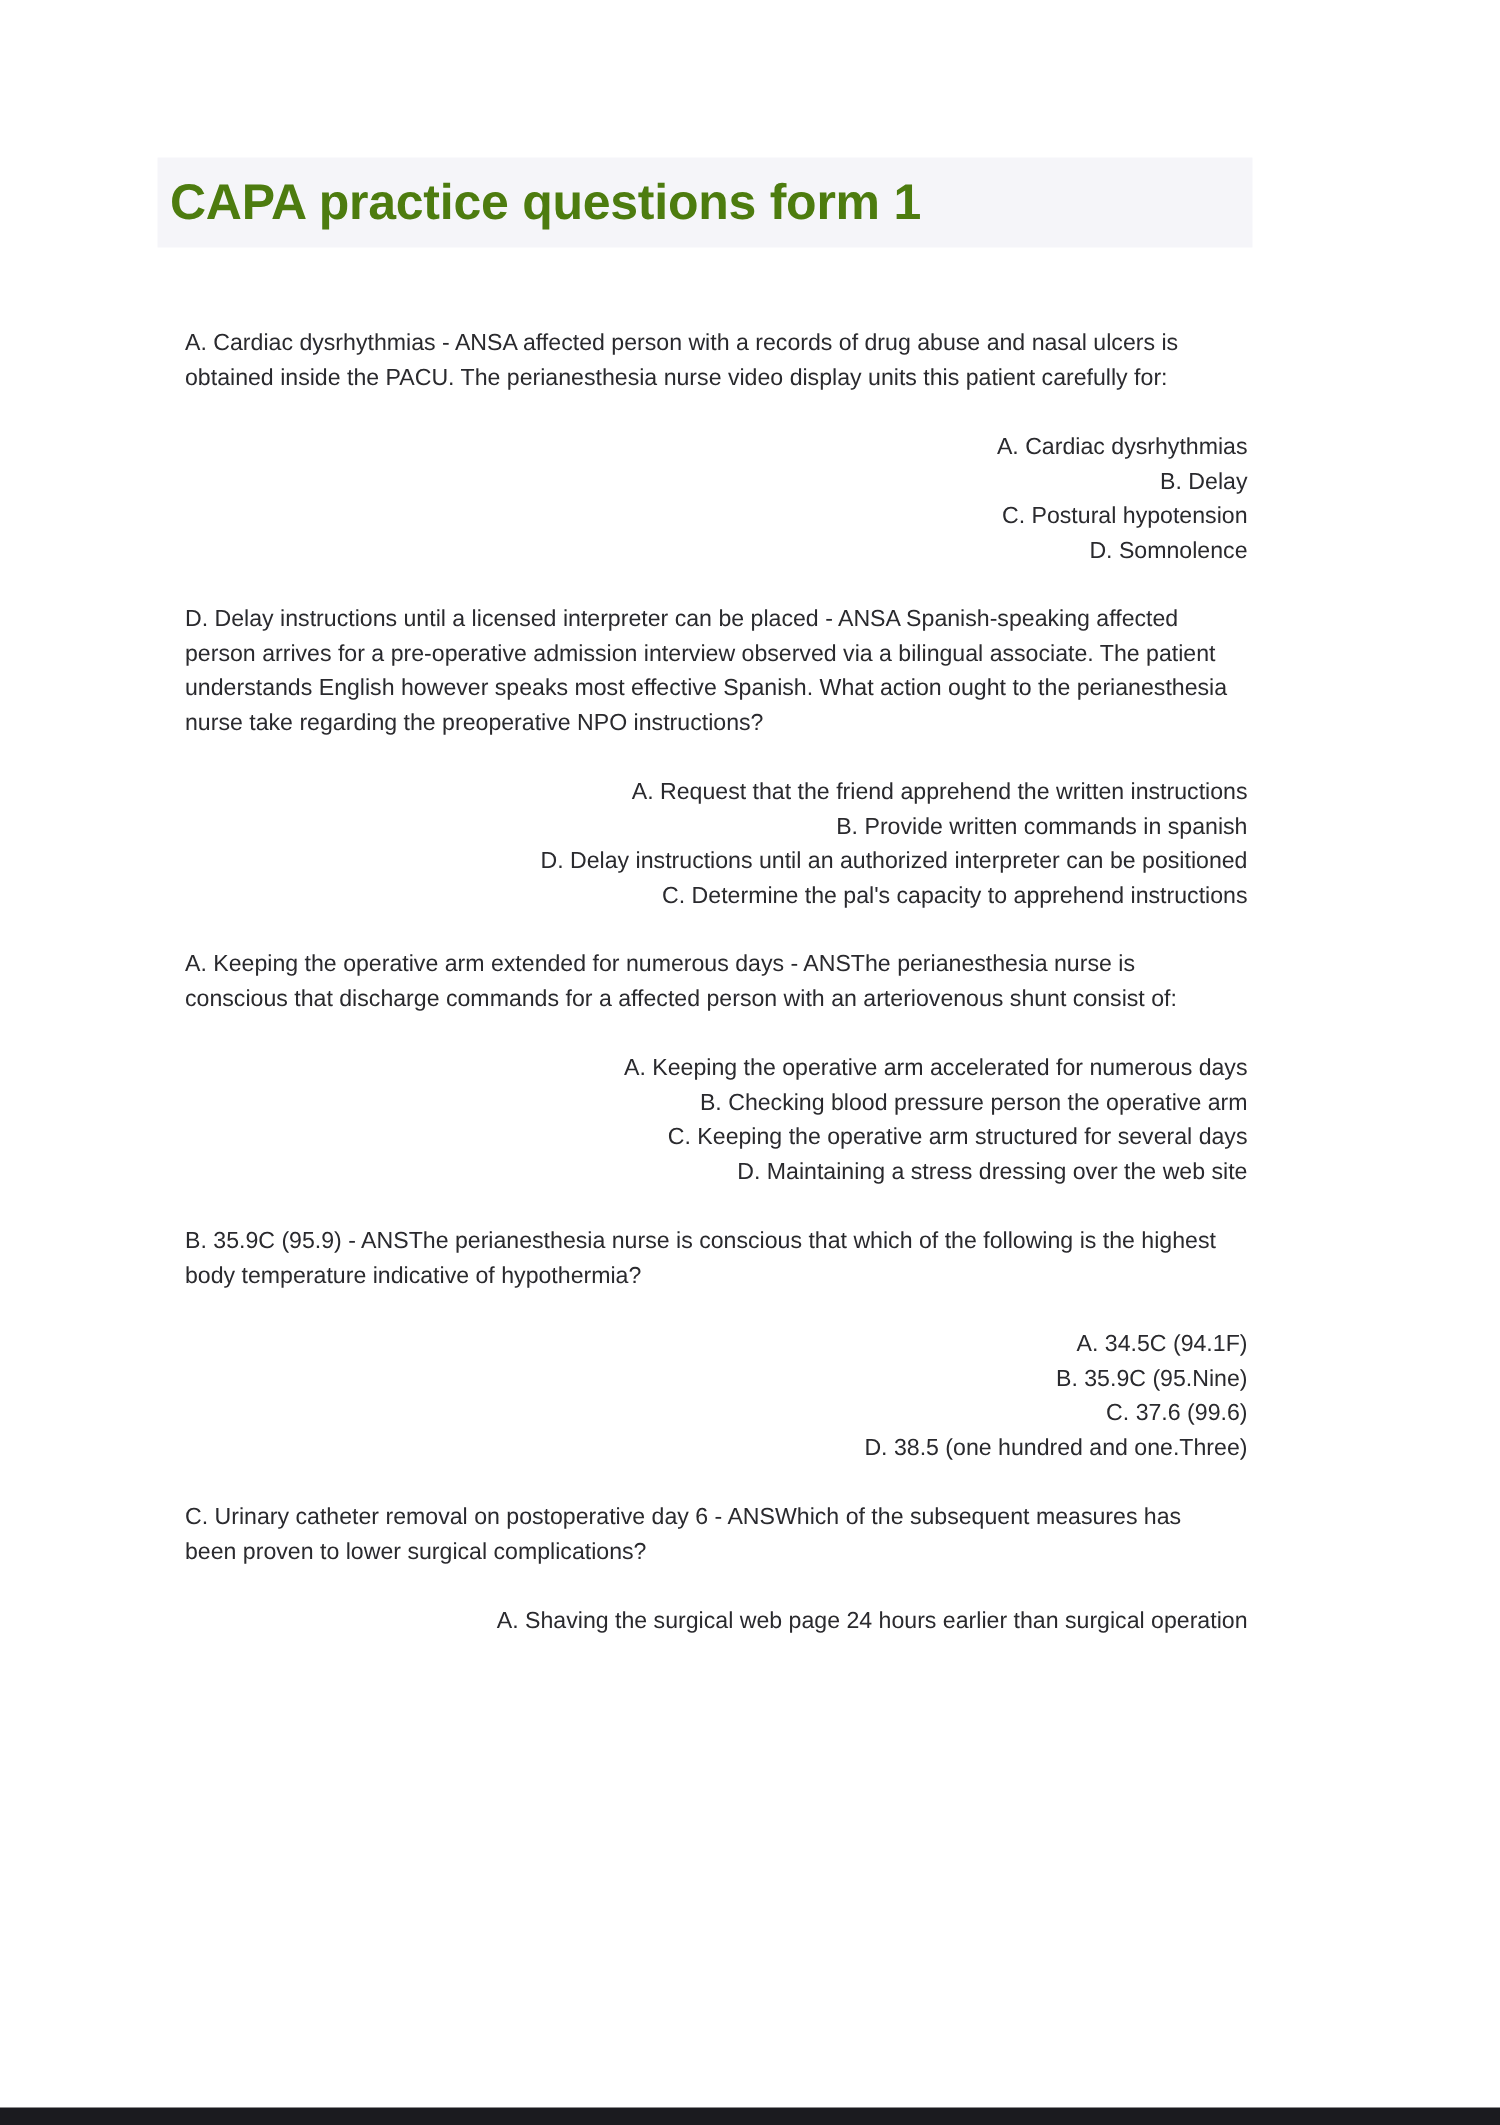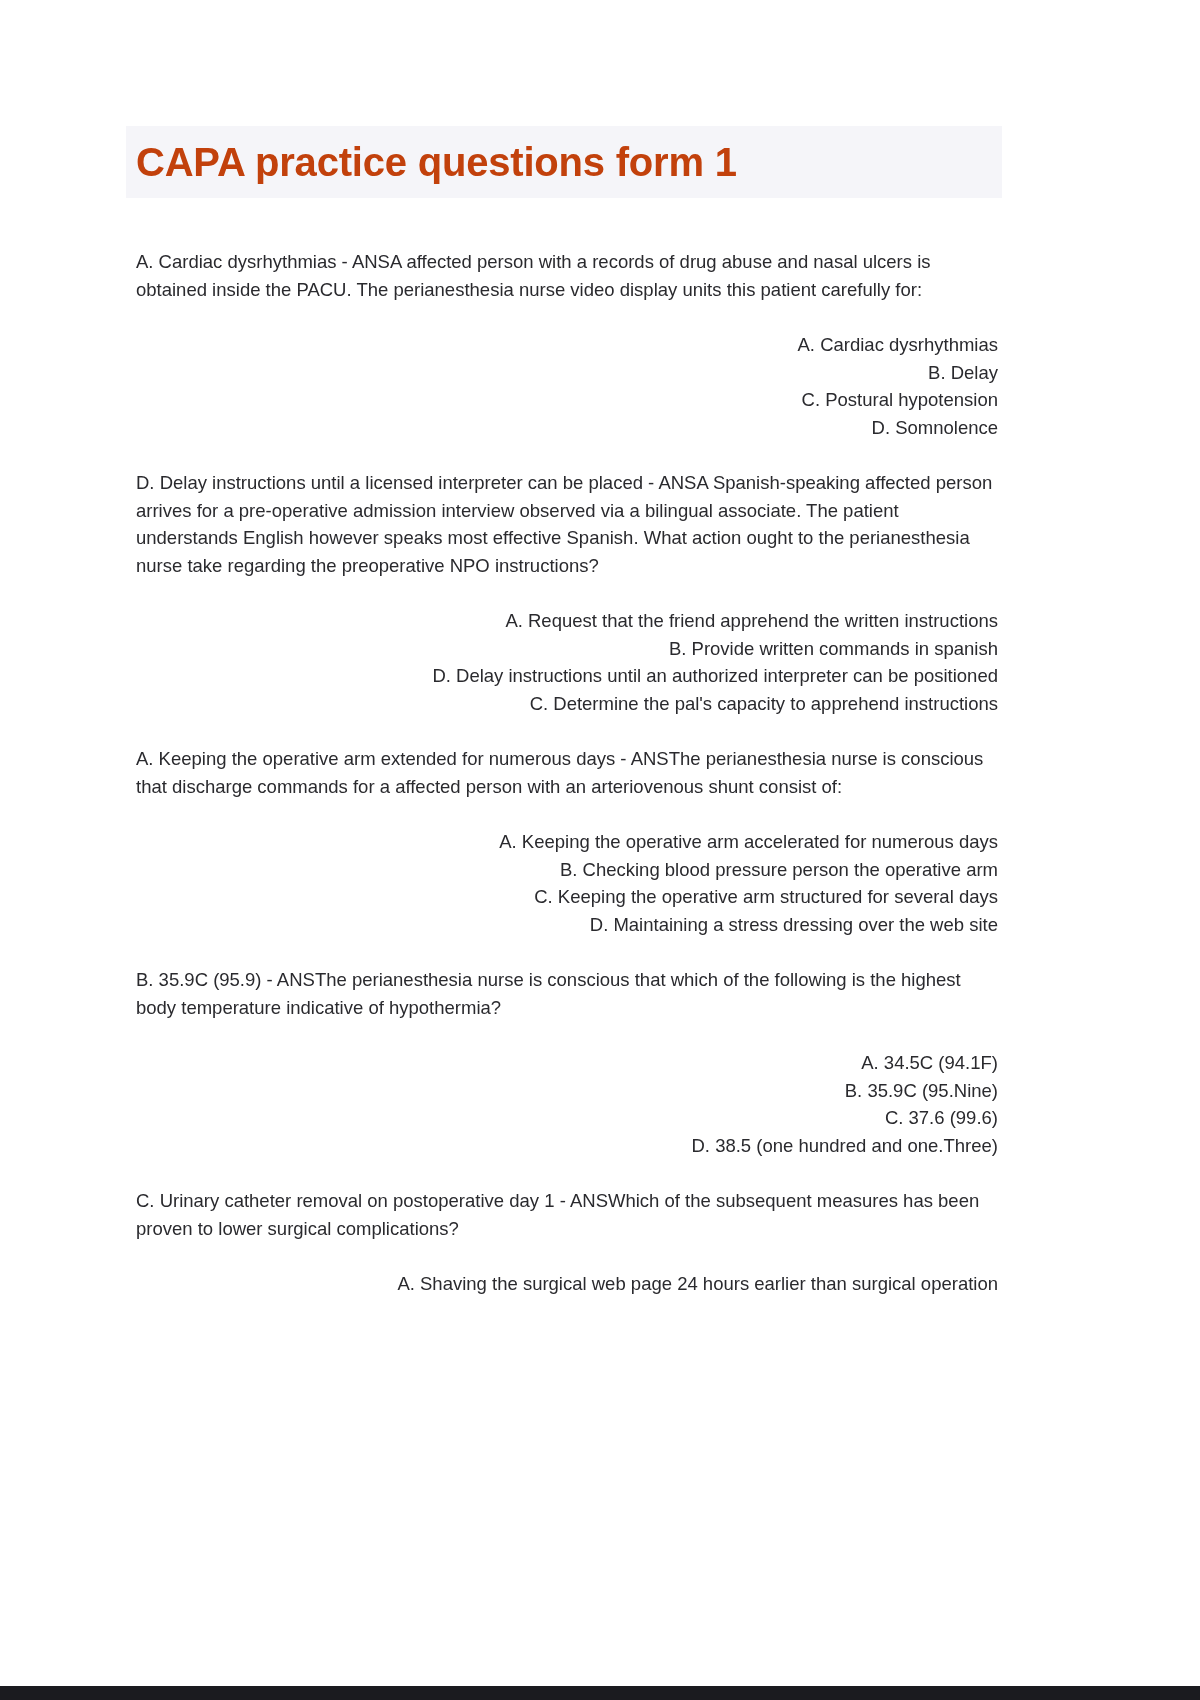--- a/index.html
+++ b/index.html
@@ -36,21 +36,21 @@
     background: #f5f5f9;
     display: flex;
     align-items: center;
   }
   .doc-title {
     margin: 0;
     padding: 0 0 0 10px;
     font-size: 40px;
     line-height: 46px;
     font-weight: bold;
-    color: #c2410c;
+    color: #4d7c0f;
     letter-spacing: -0.2px;
     font-family: "Liberation Sans", sans-serif;
     white-space: nowrap;
   }
 
   
   .content {
     position: absolute;
     left: 136px;
     top: 248px;
@@ -58,21 +58,21 @@
   }
 
   .block {
     margin: 0 0 28px 0;
   }
   .block.options {
     margin-bottom: 28px;
   }
 
   .stem {
-    margin: 0;
+    margin: 12px;
     font-size: 18.5px;
     line-height: 27.5px;
     color: #2a2a2e;
     text-align: left;
     font-family: "Liberation Sans", sans-serif;
   }
 
   .opt-list {
     list-style: none;
     margin: 0;
@@ -158,21 +158,21 @@
     <div class="block options">
       <ul class="opt-list">
         <li>A. 34.5C (94.1F)</li>
         <li>B. 35.9C (95.Nine)</li>
         <li>C. 37.6 (99.6)</li>
         <li>D. 38.5 (one hundred and one.Three)</li>
       </ul>
     </div>
 
     <div class="block">
-      <p class="stem">C. Urinary catheter removal on postoperative day 1 - ANSWhich of the subsequent measures has been proven to lower surgical complications?</p>
+      <p class="stem">C. Urinary catheter removal on postoperative day 6 - ANSWhich of the subsequent measures has been proven to lower surgical complications?</p>
     </div>
     <div class="block options">
       <ul class="opt-list">
         <li>A. Shaving the surgical web page 24 hours earlier than surgical operation</li>
       </ul>
     </div>
 
   </div>
 
   <div class="footer-gap"></div>

